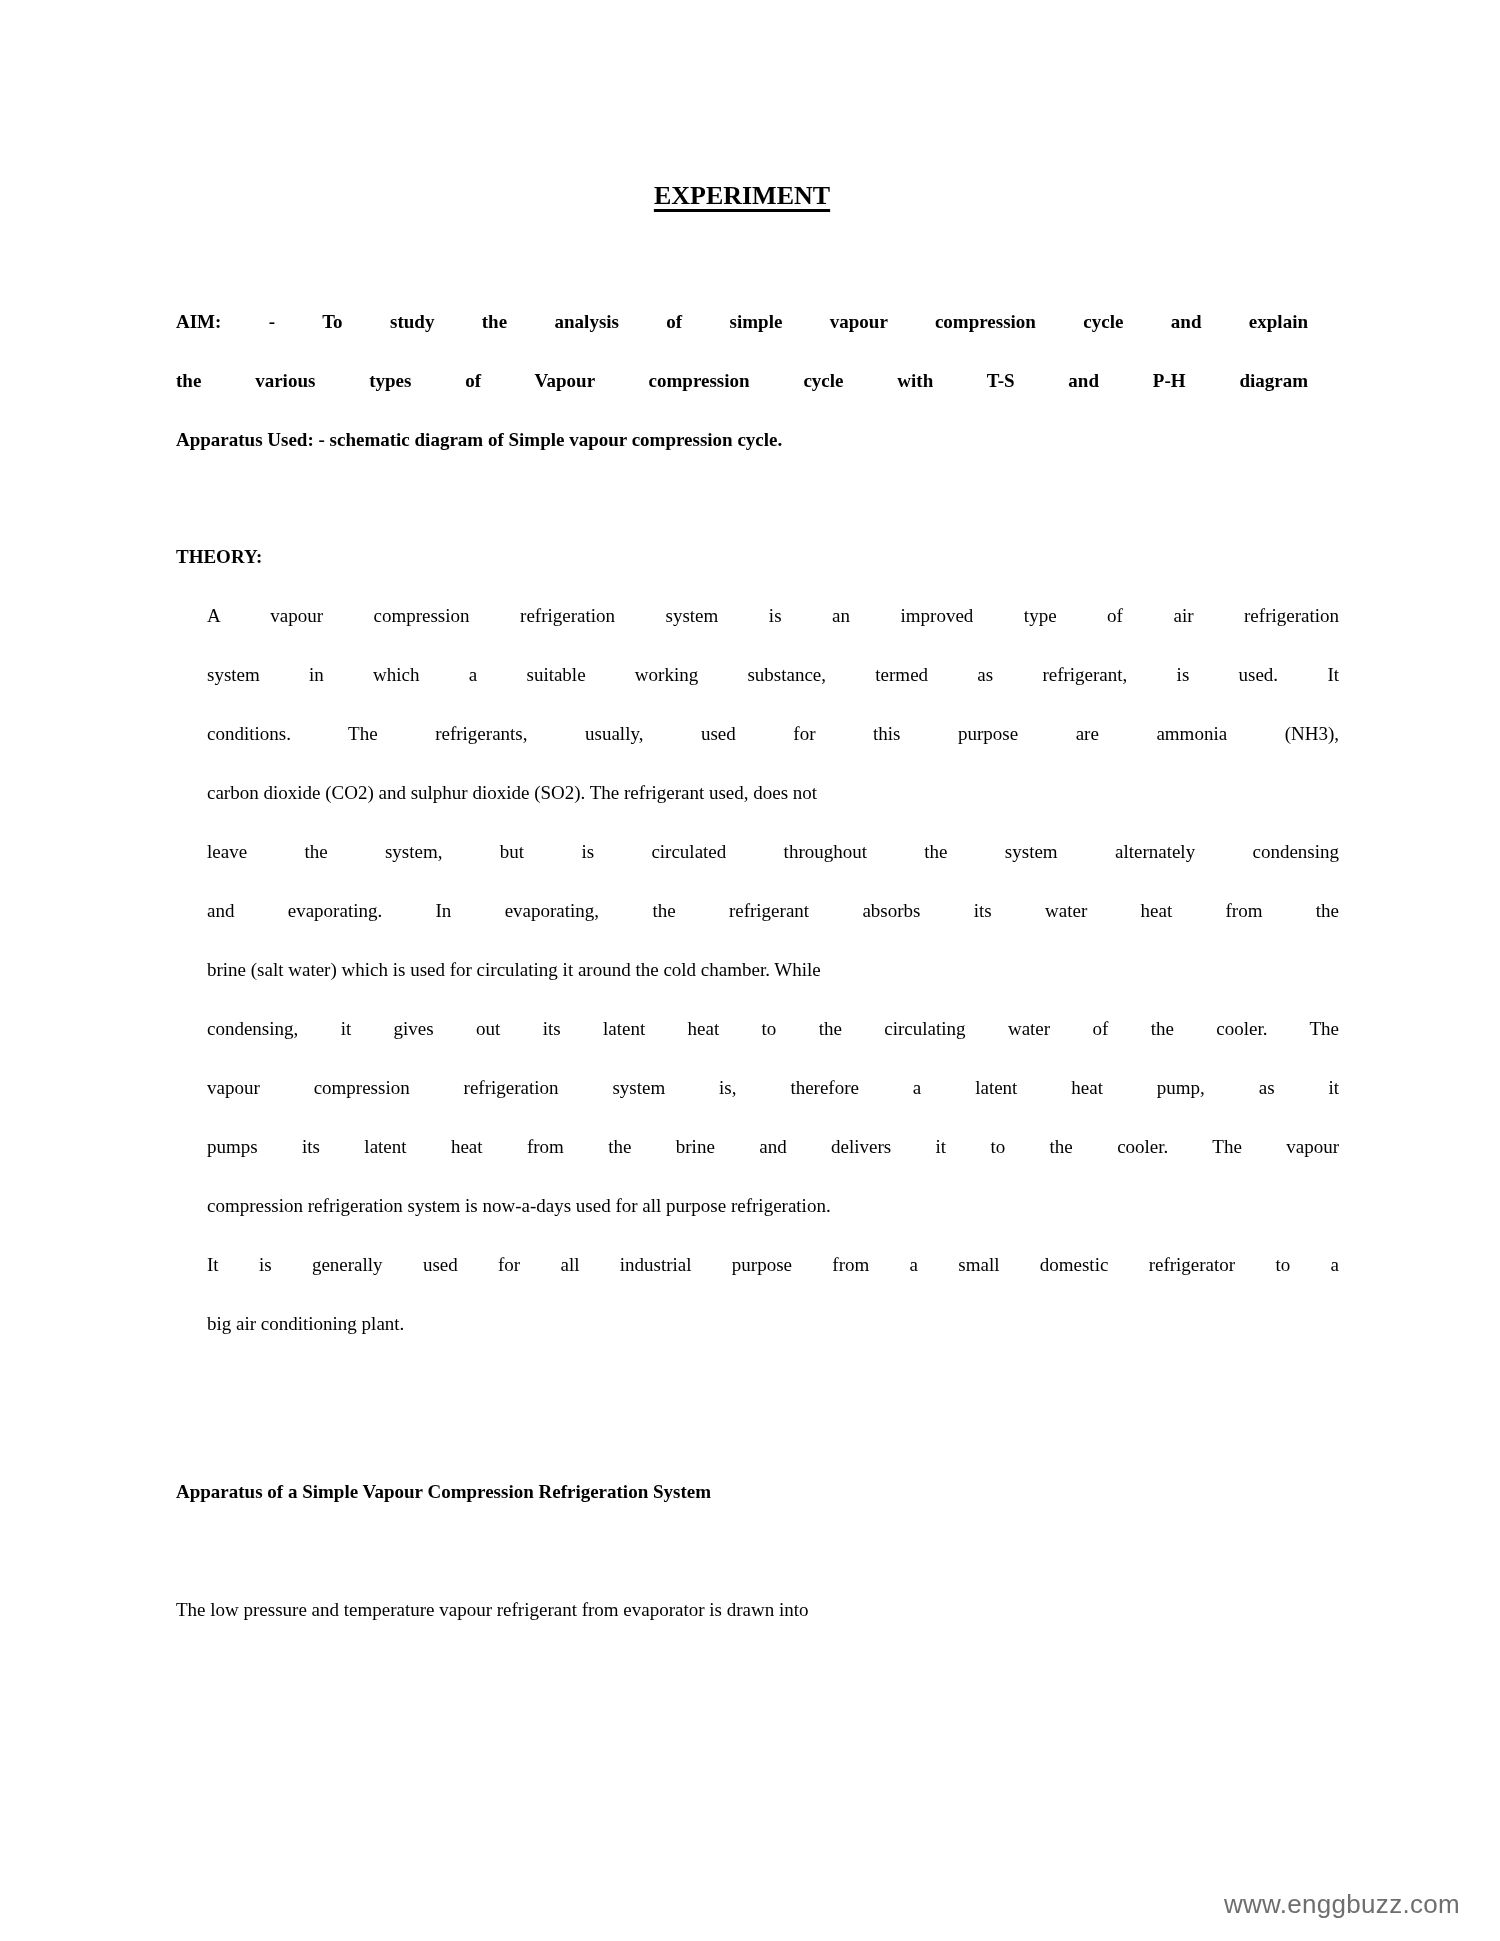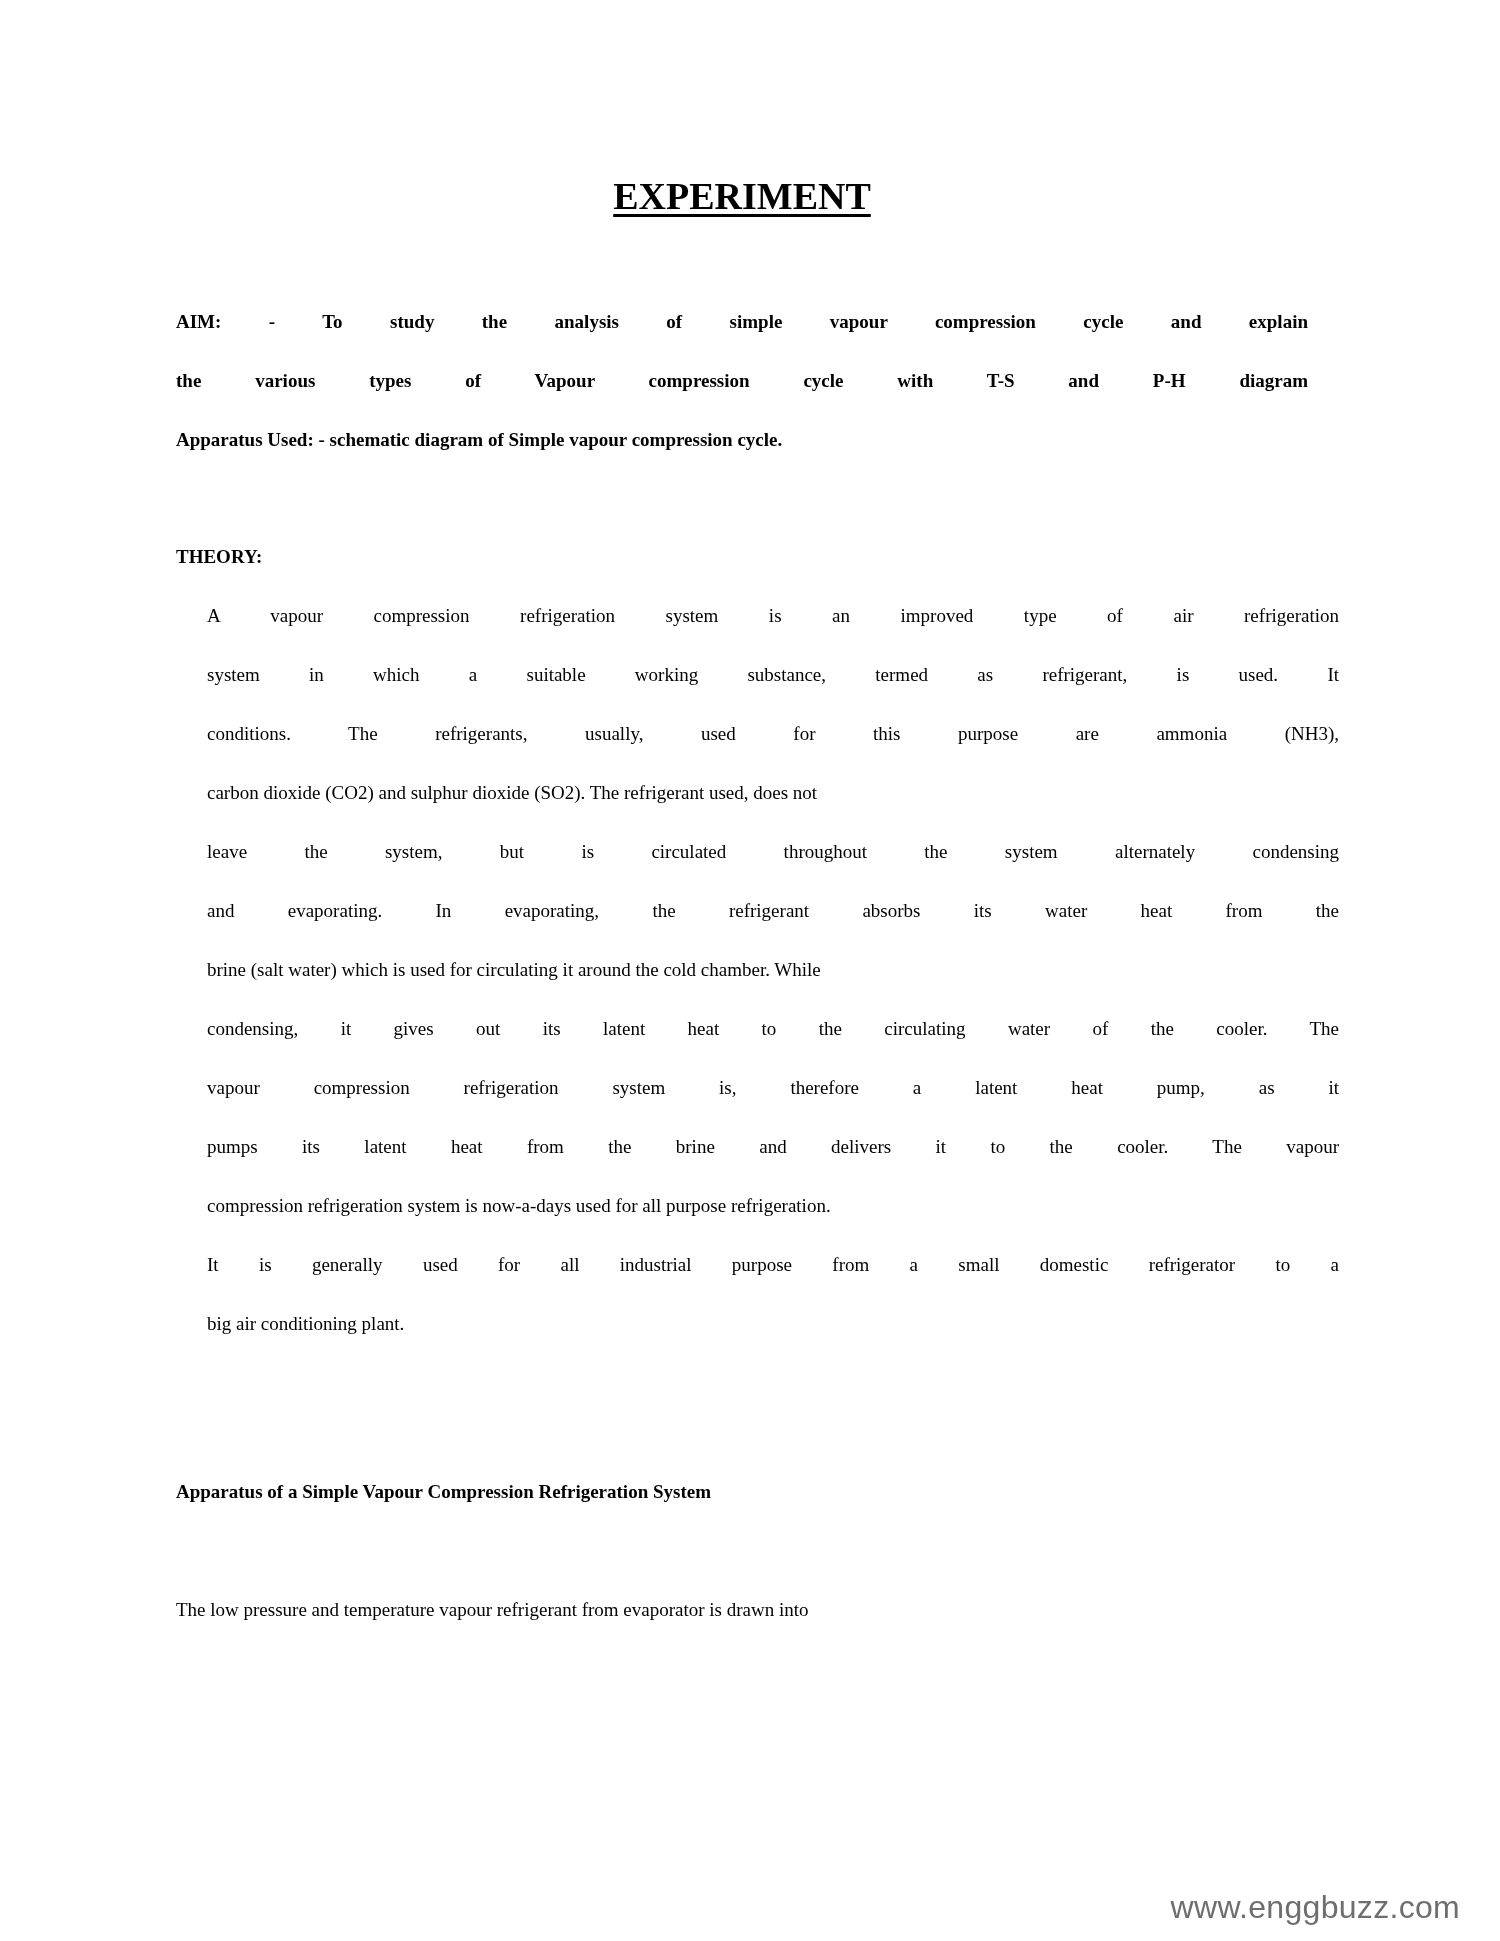--- a/index.html
+++ b/index.html
@@ -21,21 +21,21 @@
     top: 0;
     width: 1132px;
   }
   .title {
     position: absolute;
     left: 0;
     width: 1132px;
     top: 172px;
     text-align: center;
     font-weight: bold;
-    font-size: 38px;
+    font-size: 26px;
     line-height: 48px;
   }
   .title span {
     text-decoration: underline;
     text-decoration-thickness: 3px;
     text-underline-offset: 5px;
   }
   .block {
     position: absolute;
     left: 0;
@@ -52,21 +52,21 @@
     display: block;
     text-align: justify;
     text-align-last: justify;
     white-space: normal;
   }
   .footer {
     position: absolute;
     right: 40px;
     top: 1889px;
     font-family: "Liberation Sans", "DejaVu Sans", sans-serif;
-    font-size: 32px;
+    font-size: 26px;
     color: #6e6e6e;
     letter-spacing: 0.3px;
   }
 </style>
 </head>
 <body>
 
 <div class="page">
 
   <div class="title">

